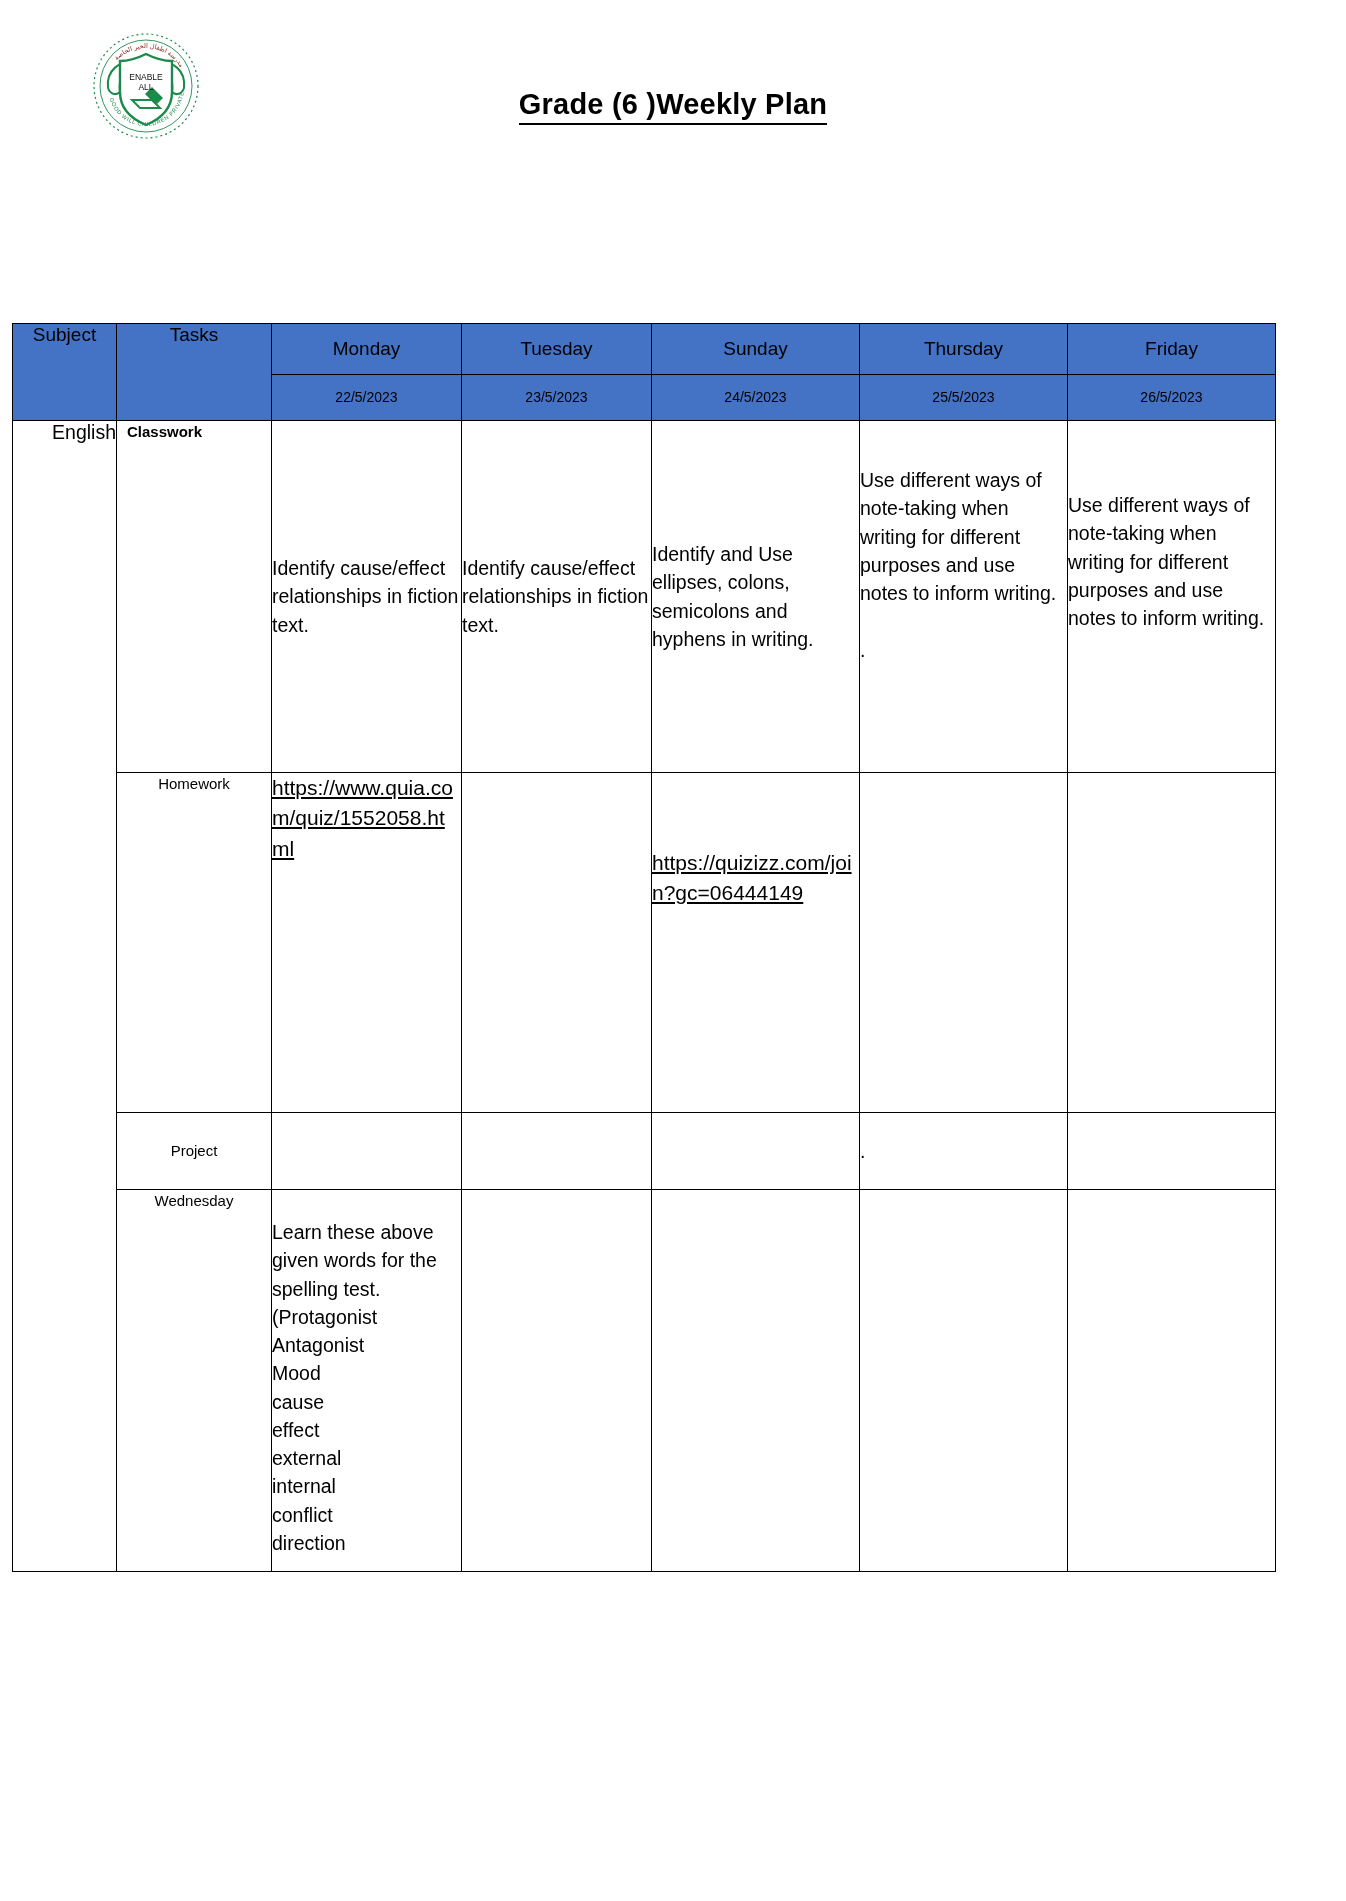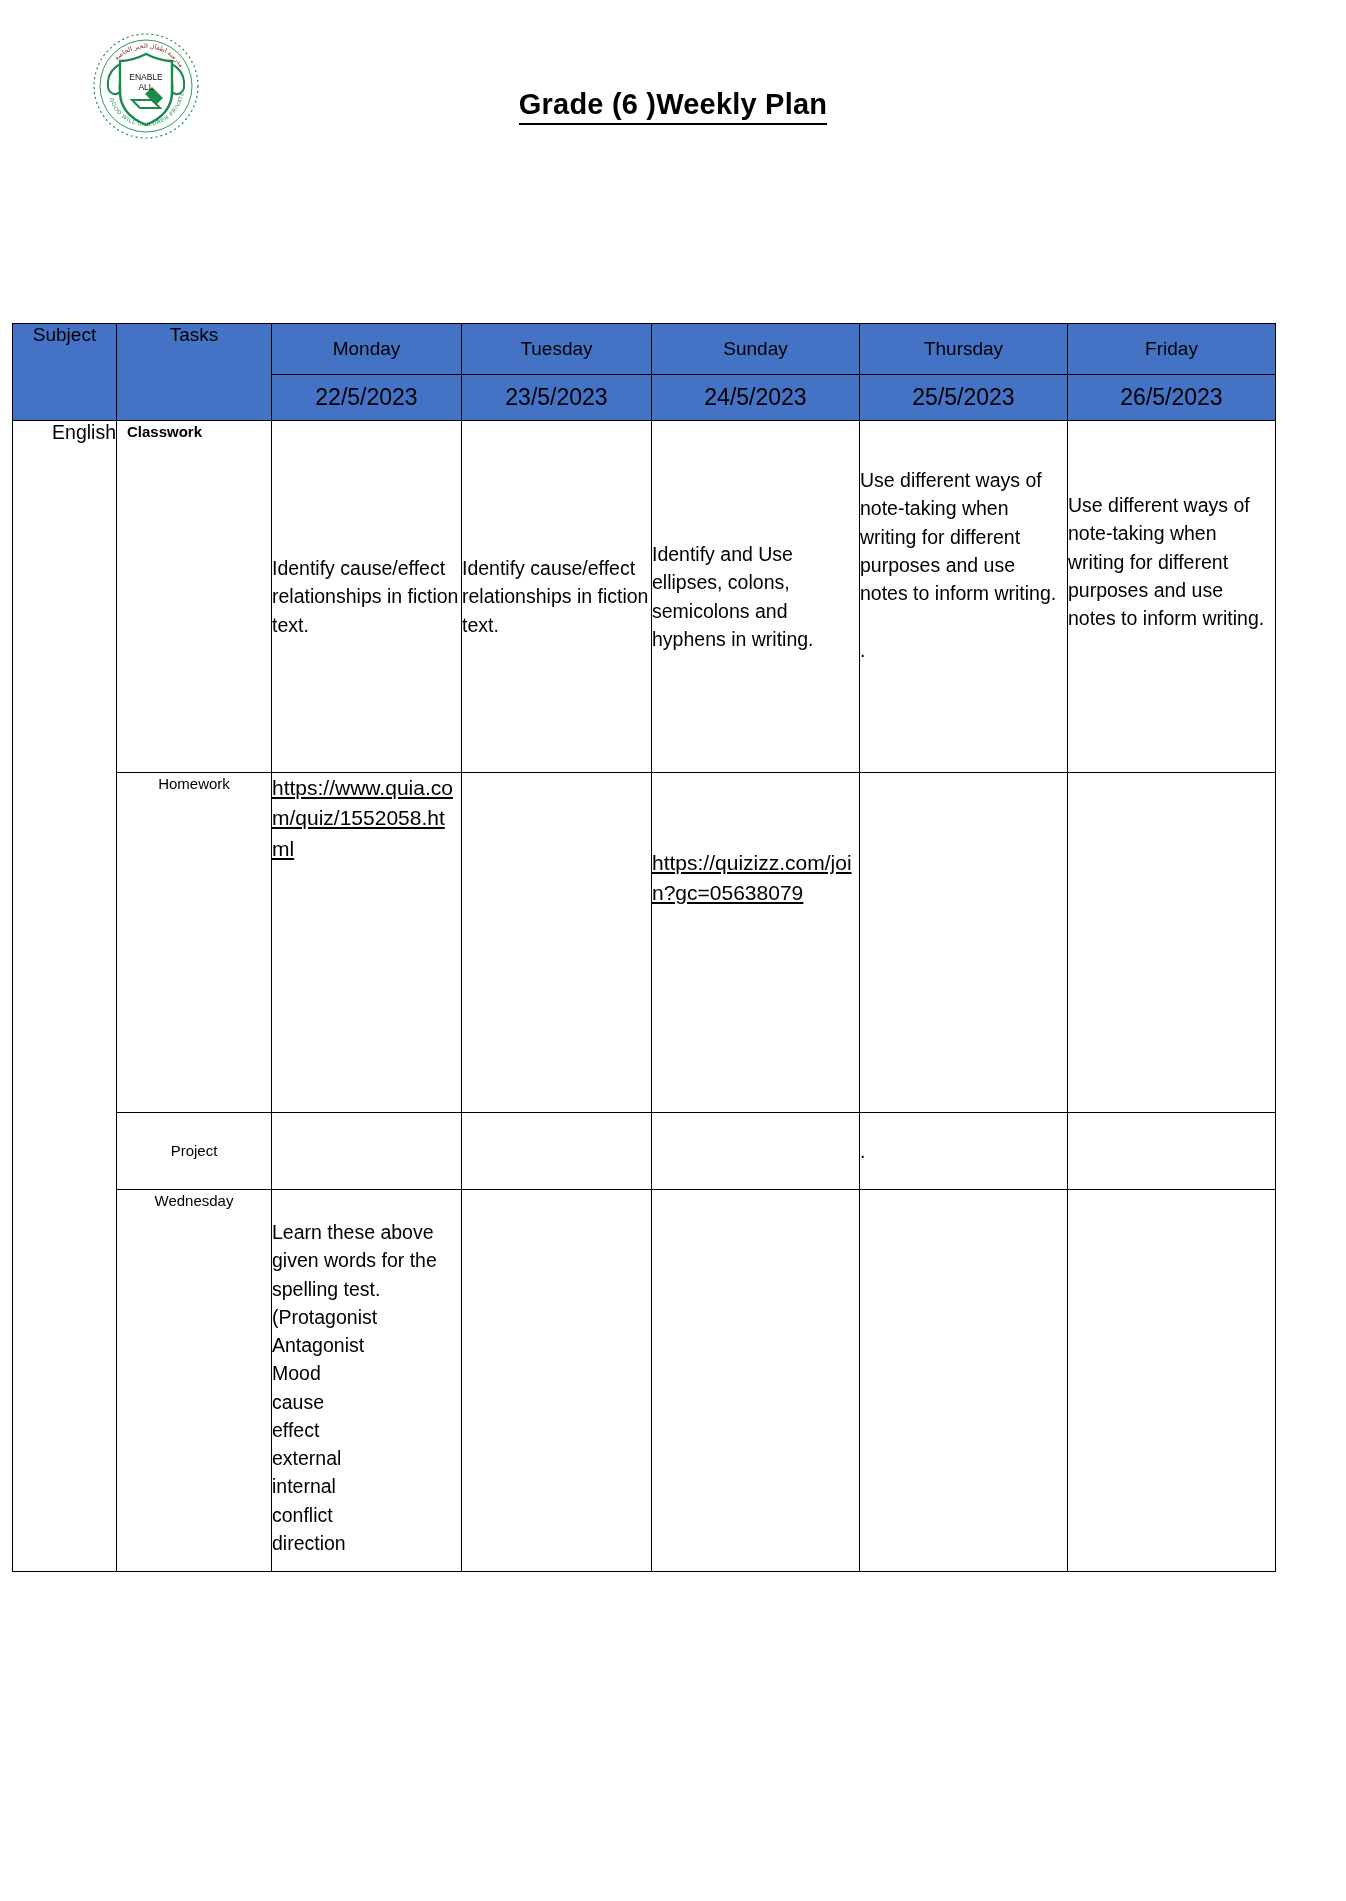--- a/index.html
+++ b/index.html
@@ -77,21 +77,21 @@
   col.c-day-f   { width: 208px; }
 
   thead th {
     background: #4472C4;
     text-align: center;
     font-size: 19px;
     color: #000;
     font-weight: normal;
   }
   th.hcell-day   { height: 50px; line-height: 50px; }
-  th.hcell-date  { height: 45px; line-height: 45px; font-size: 23px; }
+  th.hcell-date  { height: 45px; line-height: 45px; font-size: 14px; }
   th.hcell-span  { height: 95px; vertical-align: middle; }
 
   td.body-cell {
     font-size: 19.5px;
     line-height: 1.45;
     padding: 8px 7px 8px 9px;
   }
   td.label-cell {
     font-size: 15px;
     text-align: center;
@@ -203,21 +203,21 @@
         <td class="body-cell pretext" style="vertical-align:top;padding-top:70px;">Use different ways of note-taking when writing for different purposes and use notes to inform writing.</td>
       </tr>
 
       <tr style="height:340px;">
         <td class="label-cell">Homework</td>
         <td class="body-cell">
           <a class="link" href="#">https://www.quia.com/quiz/1552058.html</a>
         </td>
         <td class="body-cell pretext"></td>
         <td class="body-cell" style="padding-top:75px;">
-          <a class="link" href="#">https://quizizz.com/join?gc=05638079</a>
+          <a class="link" href="#">https://quizizz.com/join?gc=06444149</a>
         </td>
         <td class="body-cell pretext"></td>
         <td class="body-cell pretext"></td>
       </tr>
 
       <tr style="height:77px;">
         <td class="label-cell" style="vertical-align:middle;">Project</td>
         <td class="body-cell pretext"></td>
         <td class="body-cell pretext"></td>
         <td class="body-cell pretext"></td>

